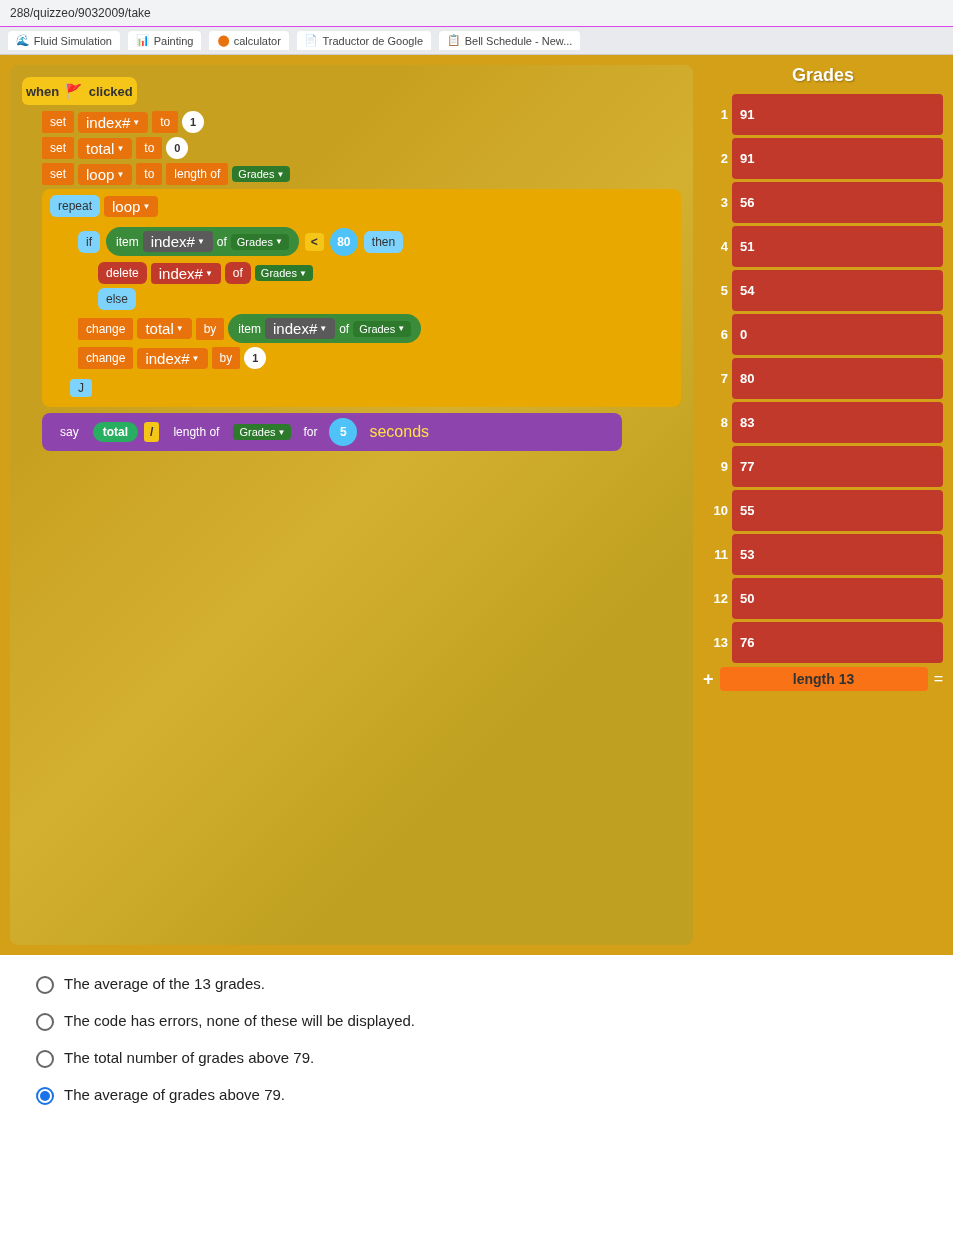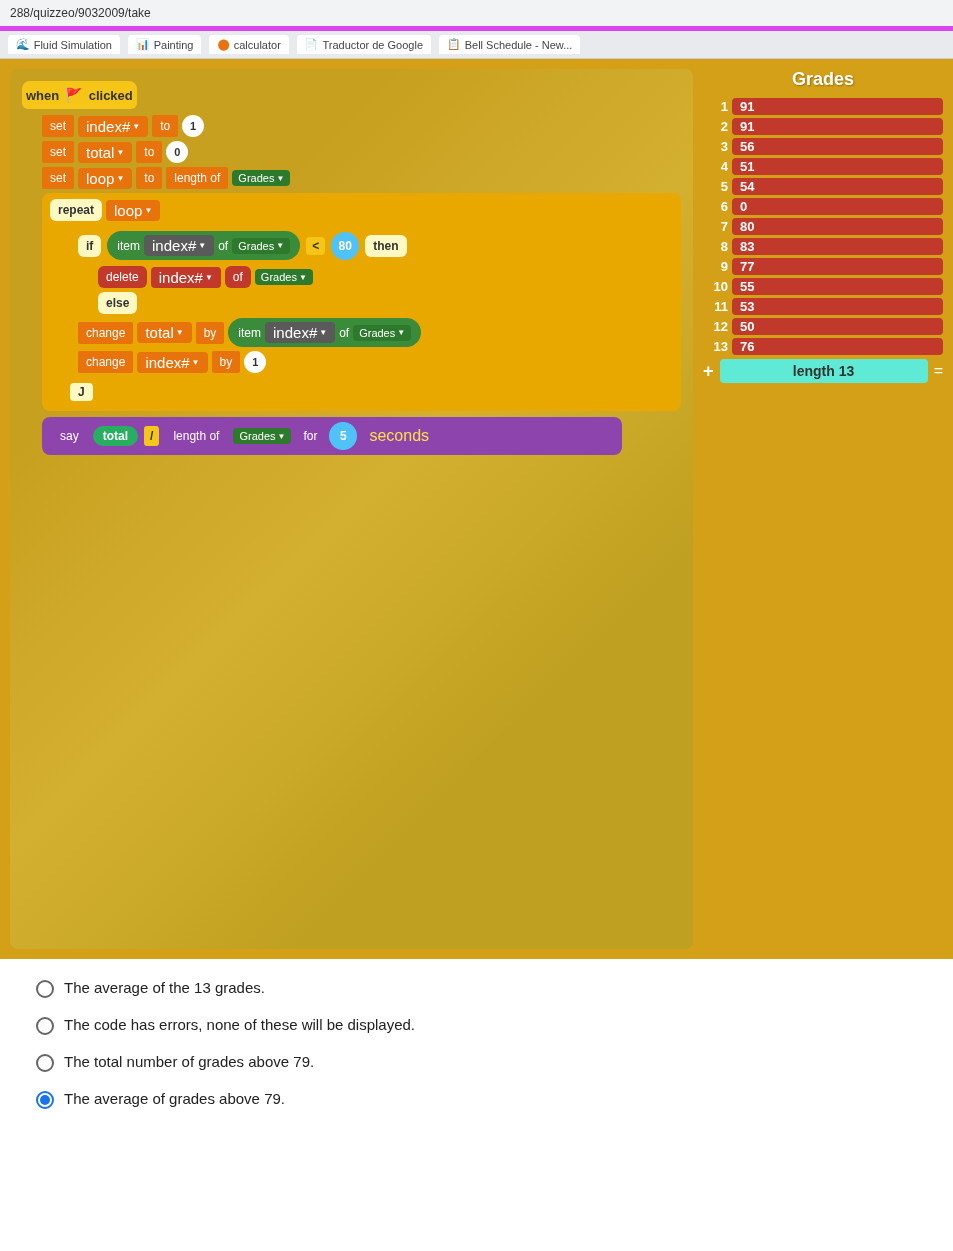--- a/index.html
+++ b/index.html
@@ -10,21 +10,21 @@
       min-height: 1251px;
       overflow-x: hidden;
     }
 
     
     .browser-bar {
       background: #f1f3f4;
       padding: 6px 10px;
       font-size: 12px;
       color: #333;
-      border-bottom: 5px solid #d946ef;
+      border-bottom: 1px solid #d946ef;
     }
     .browser-tabs {
       display: flex;
       align-items: center;
       gap: 8px;
       background: #e8eaed;
       padding: 4px 8px;
       font-size: 11px;
       color: #444;
       border-bottom: 1px solid #ccc;
@@ -62,25 +62,25 @@
 
     
     .block-row {
       display: flex;
       align-items: center;
       margin-bottom: 4px;
       gap: 4px;
     }
 
     .block-yellow {
-      background: #fef9c3;
+      background: #7dd3fc;
       border-radius: 6px;
       padding: 4px 8px;
       font-size: 12px;
-      font-weight: bold;
+      font-weight: normal;
       color: #333;
       display: flex;
       align-items: center;
       gap: 4px;
     }
 
     .block-orange {
       background: #e8720c;
       border-radius: 2px;
       padding: 4px 8px;
@@ -233,21 +233,21 @@
       text-align: right;
       font-size: 13px;
       font-weight: bold;
       color: #fff;
       margin-right: 4px;
     }
 
     .grade-bar {
       background: #c0392b;
       border-radius: 4px;
-      height: 17px;
+      height: 41px;
       display: flex;
       align-items: center;
       padding: 0 8px;
       font-size: 13px;
       font-weight: bold;
       color: #fff;
       flex: 1;
       position: relative;
     }
 
@@ -262,21 +262,21 @@
       gap: 6px;
     }
 
     .length-plus {
       color: #fff;
       font-size: 18px;
       font-weight: bold;
     }
 
     .length-box {
-      background: #5eead4;
+      background: #f97316;
       border-radius: 4px;
       padding: 4px 12px;
       font-size: 14px;
       font-weight: bold;
       color: #333;
       flex: 1;
       text-align: center;
     }
 
     .length-eq {

